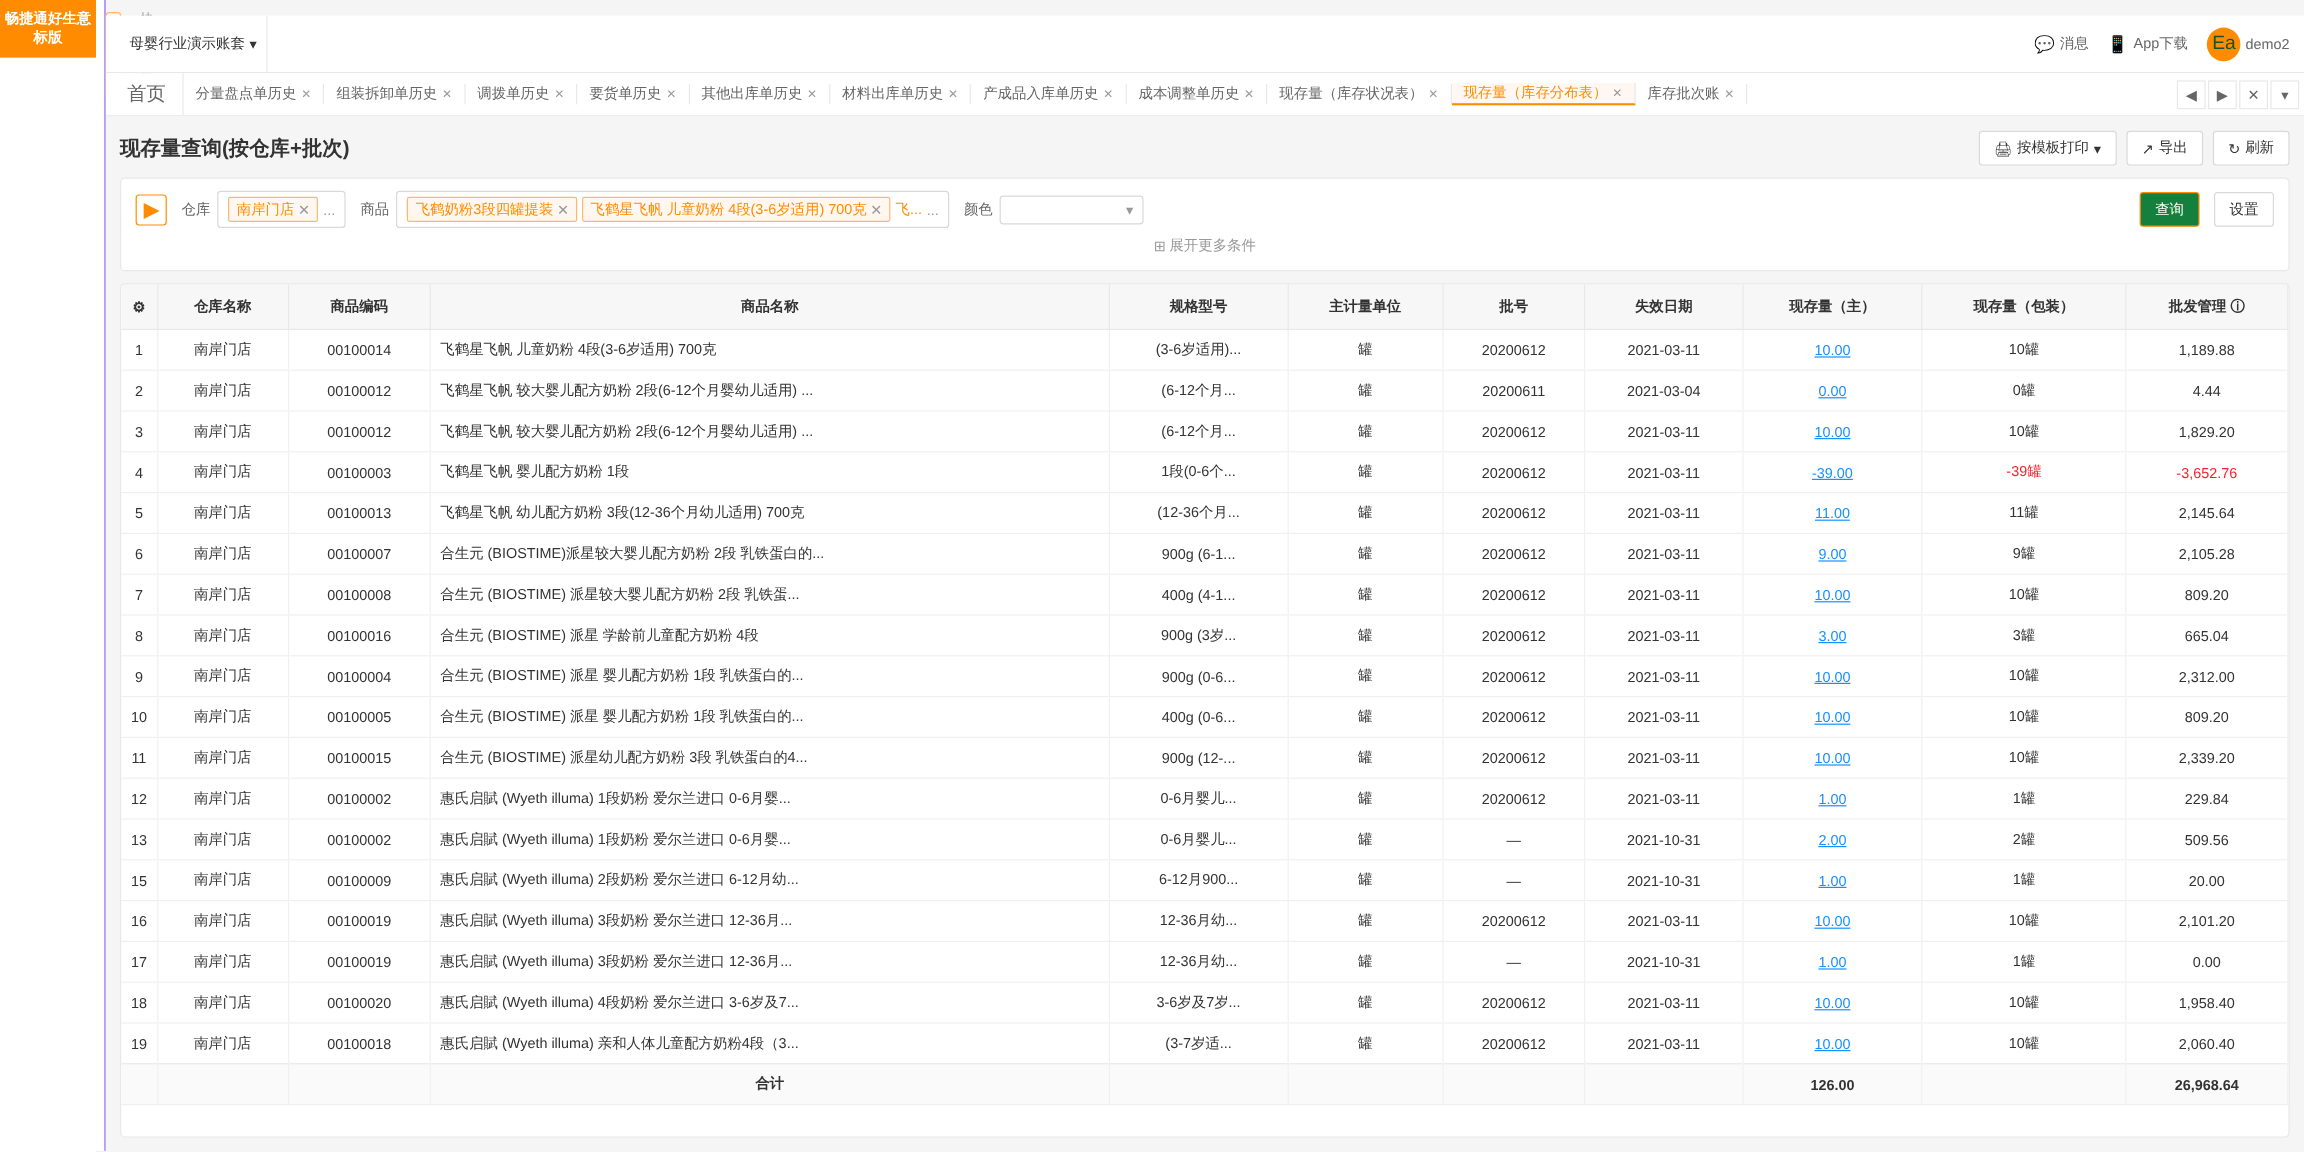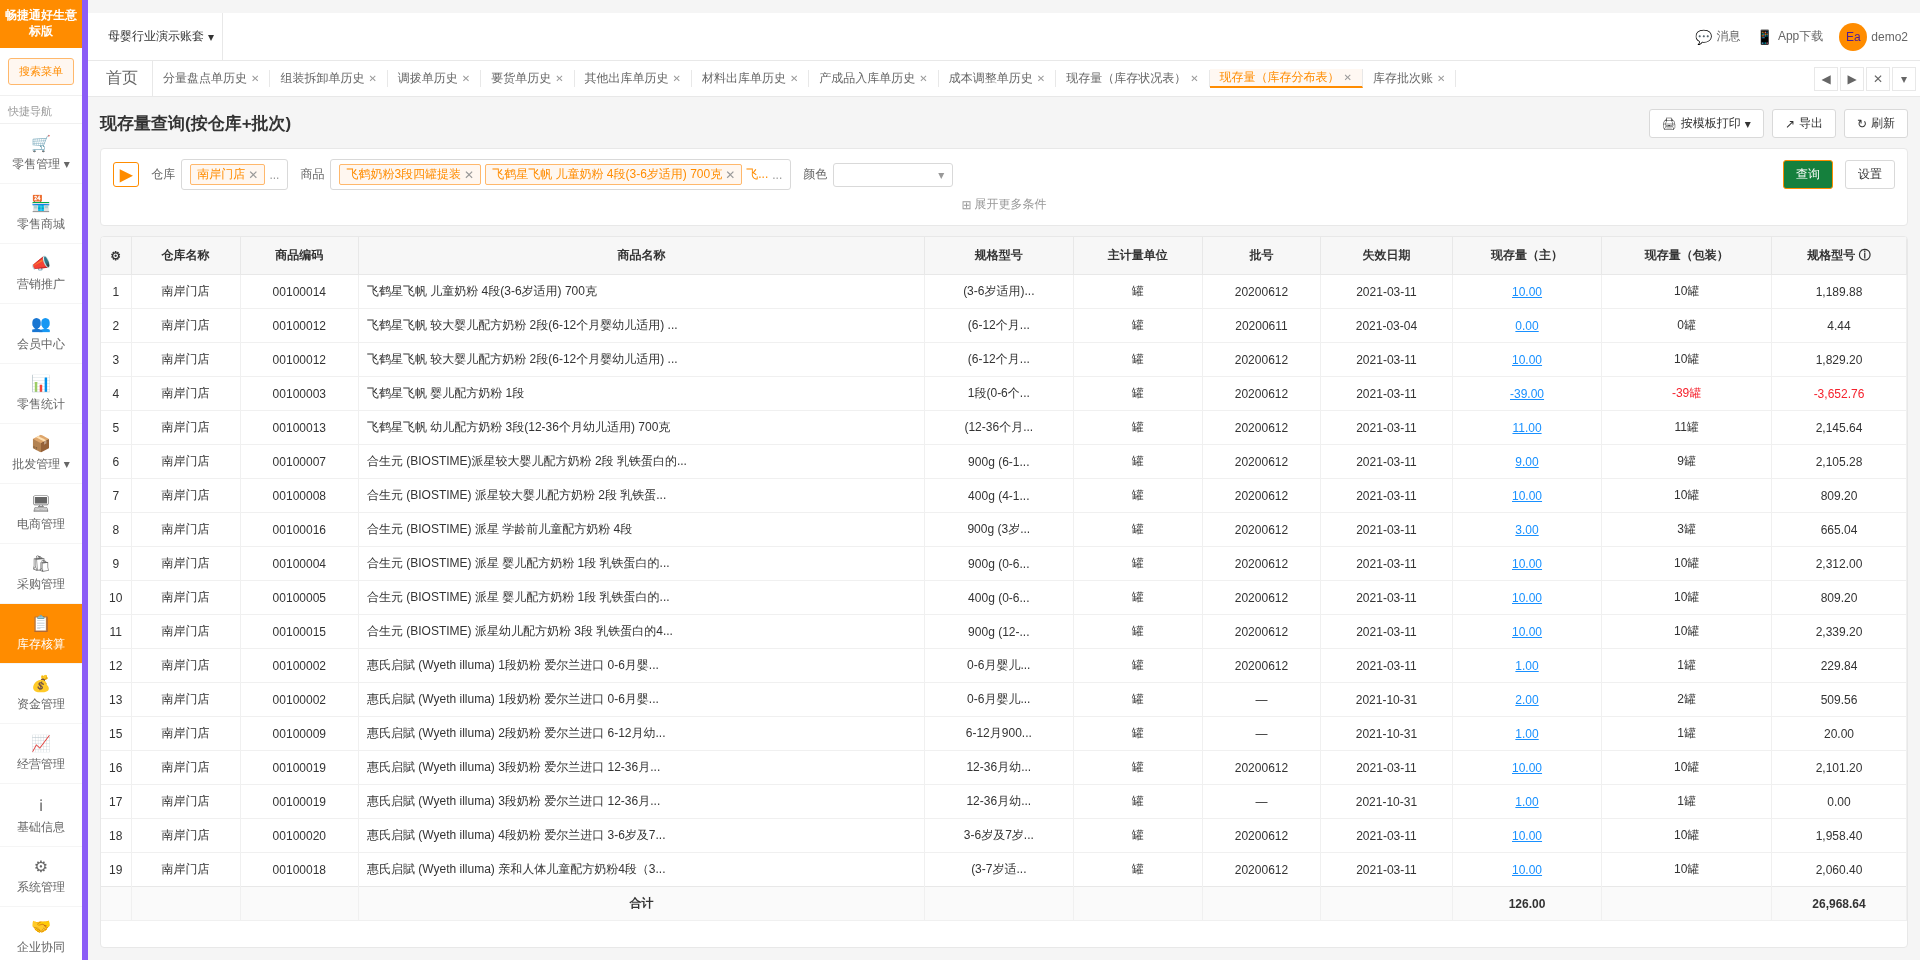--- a/index.html
+++ b/index.html
@@ -1,37 +1,37 @@
 <!DOCTYPE html>
 <html><head>
   <meta charset="utf-8">
   <style>
     * { box-sizing: border-box; margin: 0; padding: 0; font-family: "Microsoft YaHei", "PingFang SC", sans-serif; font-size: 12px; }
     body { background: #f5f5f5; display: flex; height: 960px; overflow: hidden; }
 
     
-    .sidebar { width: 88px; background: #fff; display: flex; flex-direction: column; border-right: 6px solid #8b5cf6; flex-shrink: 0; }
+    .sidebar { width: 88px; background: #fff; display: flex; flex-direction: row; border-right: 1px solid #8b5cf6; flex-shrink: 0; }
     .sidebar-logo { background: #ff8c00; height: 48px; display: flex; align-items: center; justify-content: center; color: #fff; font-size: 11px; font-weight: bold; flex-shrink: 0; flex-direction: column; line-height: 1.3; padding: 4px; text-align: center; }
     .sidebar-search { padding: 10px 8px; border-bottom: 1px solid #f0f0f0; }
     .sidebar-search-btn { width: 100%; background: #fff7f0; border: 1px solid #ffb86c; border-radius: 3px; color: #ff8c00; padding: 5px 0; cursor: pointer; text-align: center; font-size: 11px; }
     .sidebar-nav-label { padding: 8px 8px 4px; color: #999; font-size: 11px; border-bottom: 1px solid #f0f0f0; }
     .sidebar-item { display: flex; flex-direction: column; align-items: center; padding: 10px 4px; cursor: pointer; color: #666; border-bottom: 1px solid #f5f5f5; transition: background 0.2s; font-size: 11px; }
     .sidebar-item.active { background: #ff8c00; color: #fff; }
     .sidebar-item .icon { font-size: 16px; margin-bottom: 3px; }
 
     
     .main { flex: 1; display: flex; flex-direction: column; overflow: hidden; }
 
     
     .topbar { background: #fff; height: 48px; display: flex; border-bottom: 1px solid #e8e8e8; flex-shrink: 0; padding: 0 12px; gap: 8px; margin-top: 13px; }
     .topbar-dropdown { display: flex; align-items: center; gap: 4px; color: #333; font-size: 13px; padding: 0 8px; cursor: pointer; border-right: 1px solid #e8e8e8; height: 100%; }
     .topbar-right { margin-left: auto; display: flex; align-items: center; gap: 16px; }
     .topbar-right-item { display: flex; align-items: center; gap: 4px; color: #666; cursor: pointer; font-size: 12px; }
     .topbar-right-item .icon { font-size: 14px; }
-    .avatar { width: 28px; height: 28px; border-radius: 50%; background: #ff8c00; display: flex; align-items: center; justify-content: center; color: #4c1d95; font-size: 12px; }
+    .avatar { width: 28px; height: 28px; border-radius: 50%; background: #ff8c00; display: flex; align-items: center; justify-content: center; color: #14532d; font-size: 16px; }
 
     
     .tabbar { background: #fff; height: 36px; display: flex; align-items: center; border-bottom: 1px solid #e8e8e8; flex-shrink: 0; overflow: hidden; padding: 0 4px; }
     .tab { display: flex; align-items: center; gap: 4px; padding: 0 10px; height: 100%; color: #666; cursor: pointer; border-right: 1px solid #e8e8e8; white-space: nowrap; font-size: 12px; flex-shrink: 0; }
     .tab.active { color: #ff8c00; border-bottom: 2px solid #ff8c00; background: #fff8f2; }
     .tab .close-btn { color: #999; font-size: 10px; cursor: pointer; }
     .tabbar-home { padding: 0 14px; height: 100%; display: flex; align-items: center; color: #666; cursor: pointer; border-right: 1px solid #e8e8e8; font-size: 16px; }
     .tabbar-nav { display: flex; align-items: center; margin-left: auto; gap: 2px; }
     .tabbar-nav-btn { width: 24px; height: 24px; display: flex; align-items: center; justify-content: center; cursor: pointer; color: #666; border: 1px solid #e8e8e8; background: #fff; }
 
@@ -297,21 +297,21 @@
               <th style="width: 30px;"><span>⚙</span></th>
               <th>仓库名称</th>
               <th>商品编码</th>
               <th>商品名称</th>
               <th>规格型号</th>
               <th>主计量单位</th>
               <th>批号</th>
               <th>失效日期</th>
               <th>现存量（主）</th>
               <th>现存量（包装）</th>
-              <th>规格型号 ⓘ</th>
+              <th>批发管理 ⓘ</th>
             </tr>
         </thead>
         <tbody id="table-body">
             <tr>
               <td>1</td>
               <td>南岸门店</td>
               <td>00100014</td>
               <td class="left">飞鹤星飞帆 儿童奶粉 4段(3-6岁适用) 700克</td>
               <td>(3-6岁适用)...</td>
               <td>罐</td>

